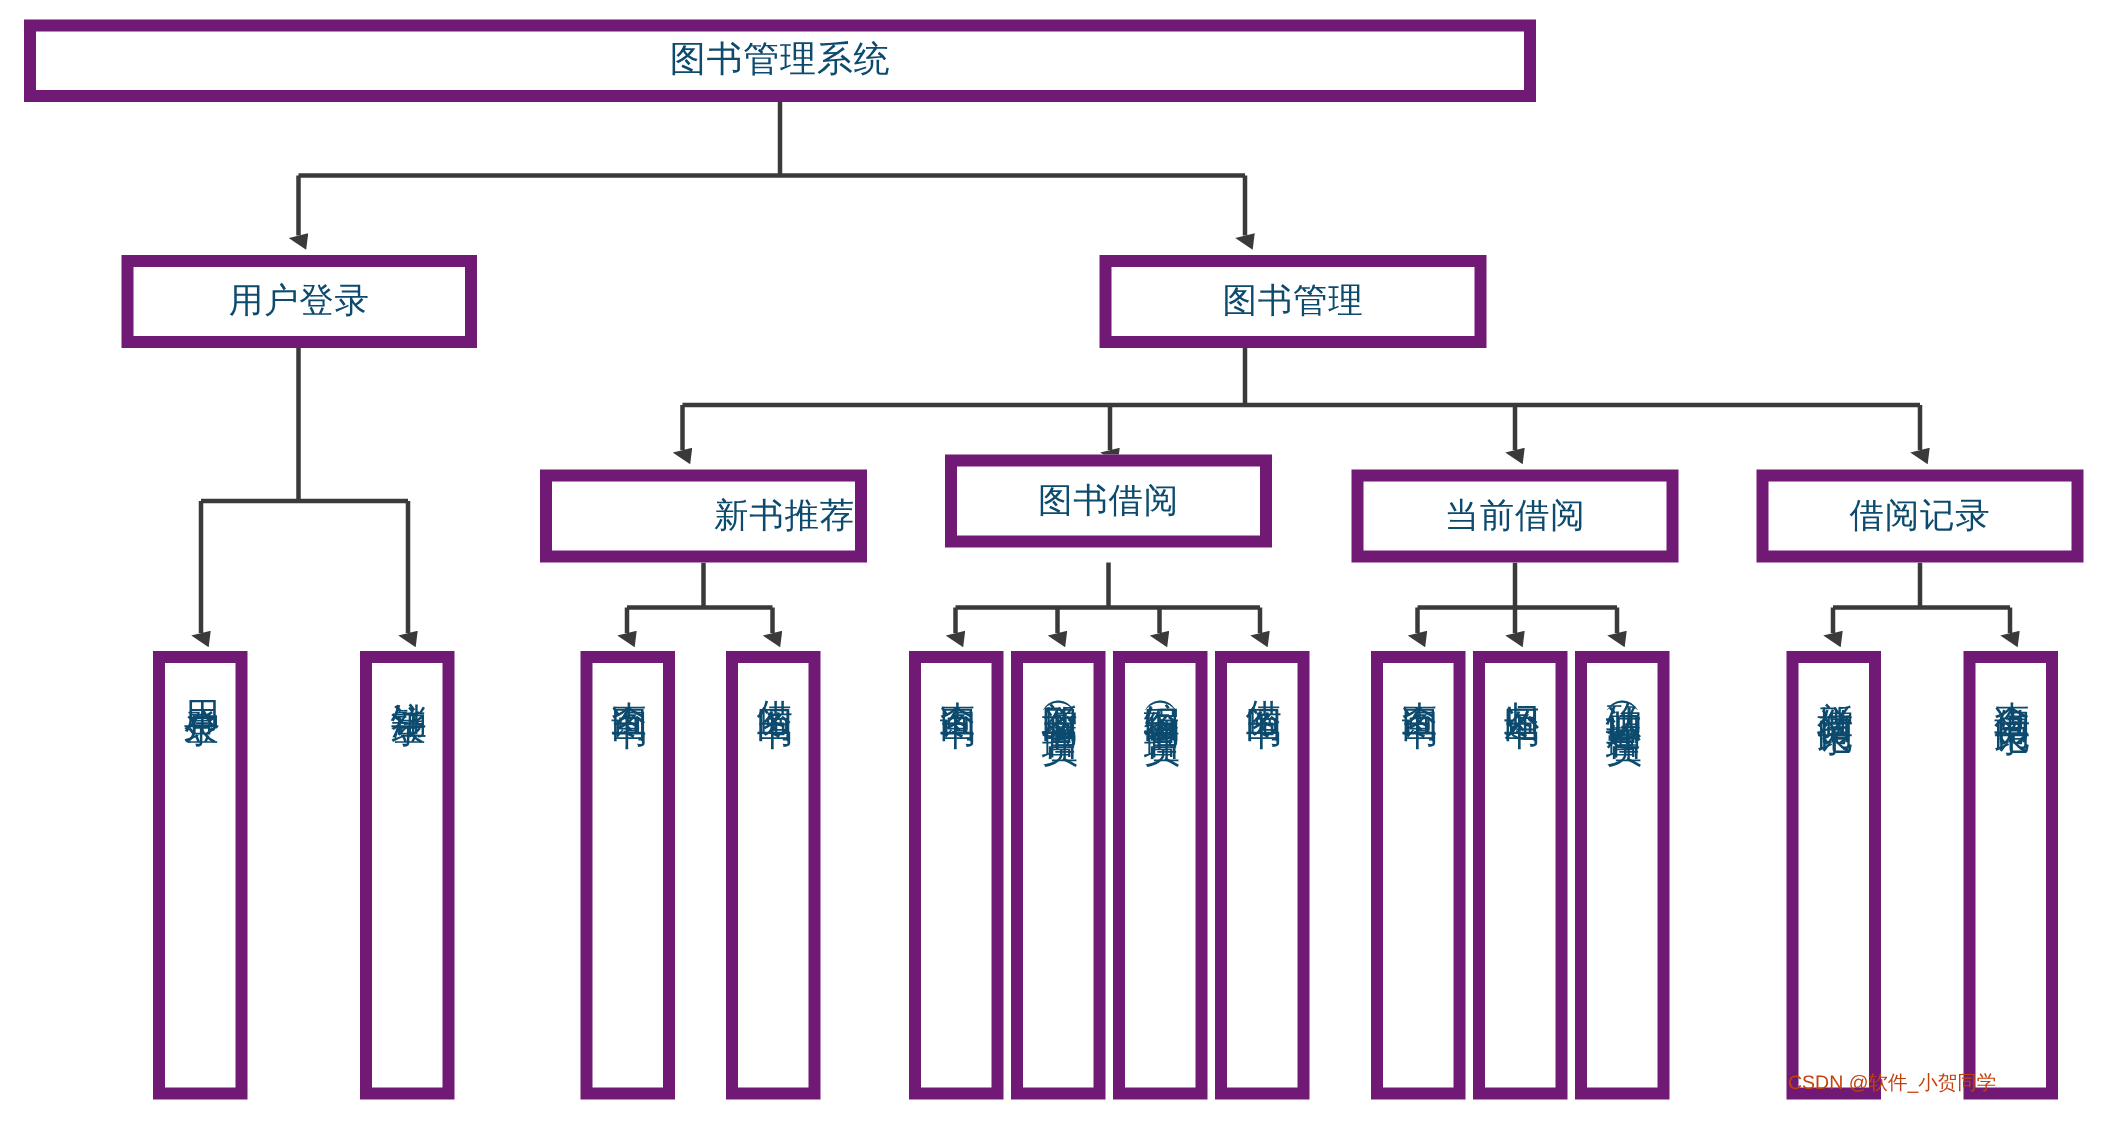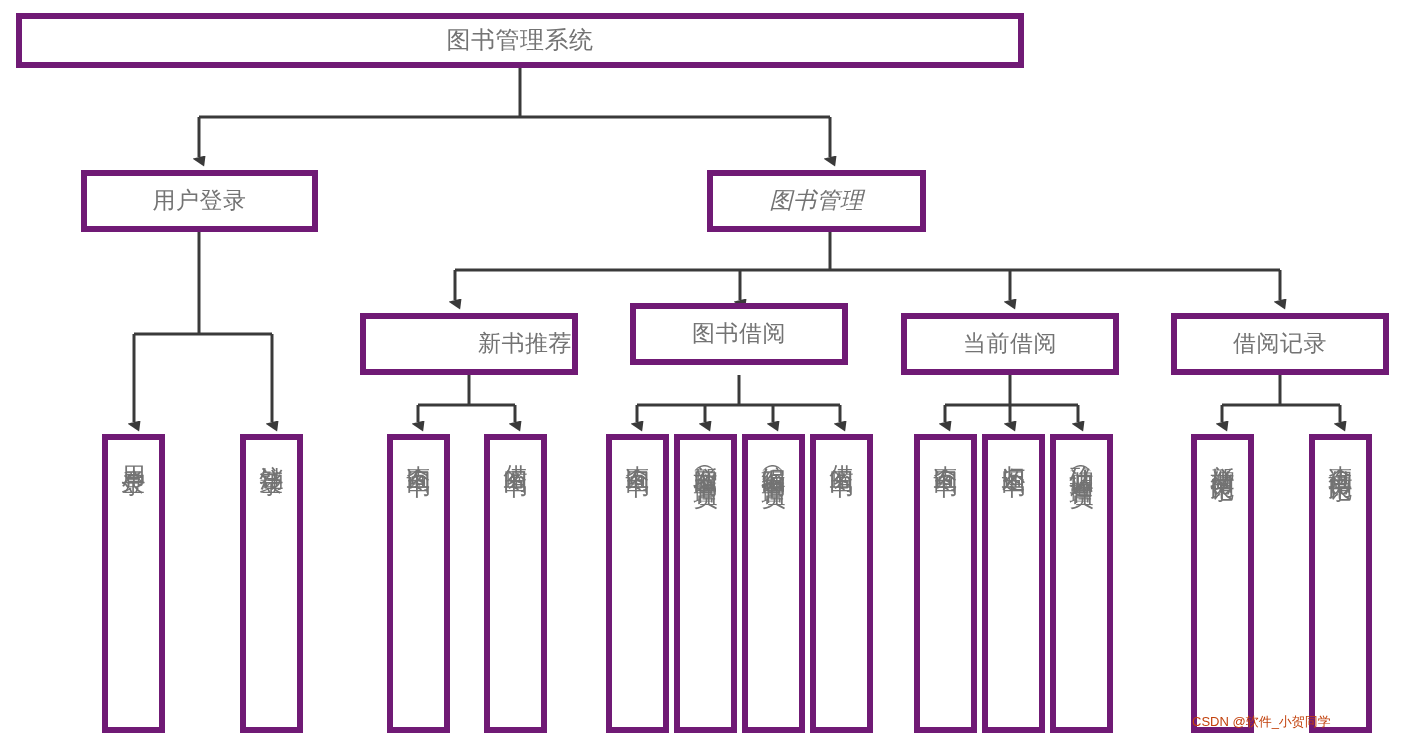--- a/index.html
+++ b/index.html
@@ -23,25 +23,25 @@
     left: 0;
     top: 0;
     width: 1405px;
     height: 747px;
     pointer-events: none;
   }
   .node {
     position: absolute;
     box-sizing: border-box;
     background: #ffffff;
-    border: 6px solid #701a75;
+    border: 8px solid #701a75;
     display: flex;
     align-items: center;
     justify-content: center;
-    color: #737373;
+    color: #0c4a6e;
     z-index: 2;
   }
   .node .label {
     display: block;
     text-align: center;
     line-height: 1.18;
     white-space: pre;
   }
   .node.horiz .label {
     font-size: 23px;
@@ -124,21 +124,21 @@
     </g>
   </svg>
 
   <div class="node horiz root" style="left:16px; top:13px; width:1008px; height:55px;">
     <span class="label">图书管理系统</span>
   </div>
 
   <div class="node horiz" style="left:81px; top:170px; width:237px; height:62px;">
     <span class="label">用户登录</span>
   </div>
-  <div class="node horiz" style="left:707px; top:170px; width:219px; height:62px;font-style:italic;">
+  <div class="node horiz" style="left:733px; top:170px; width:258px; height:62px;">
     <span class="label">图书管理</span>
   </div>
 
   <div class="node horiz" style="left:360px; top:313px; width:218px; height:62px;justify-content:flex-end;">
     <span class="label">新书推荐</span>
   </div>
   <div class="node horiz" style="left:630px; top:303px; width:218px; height:62px;">
     <span class="label">图书借阅</span>
   </div>
   <div class="node horiz" style="left:1171px; top:313px; width:218px; height:62px;">

